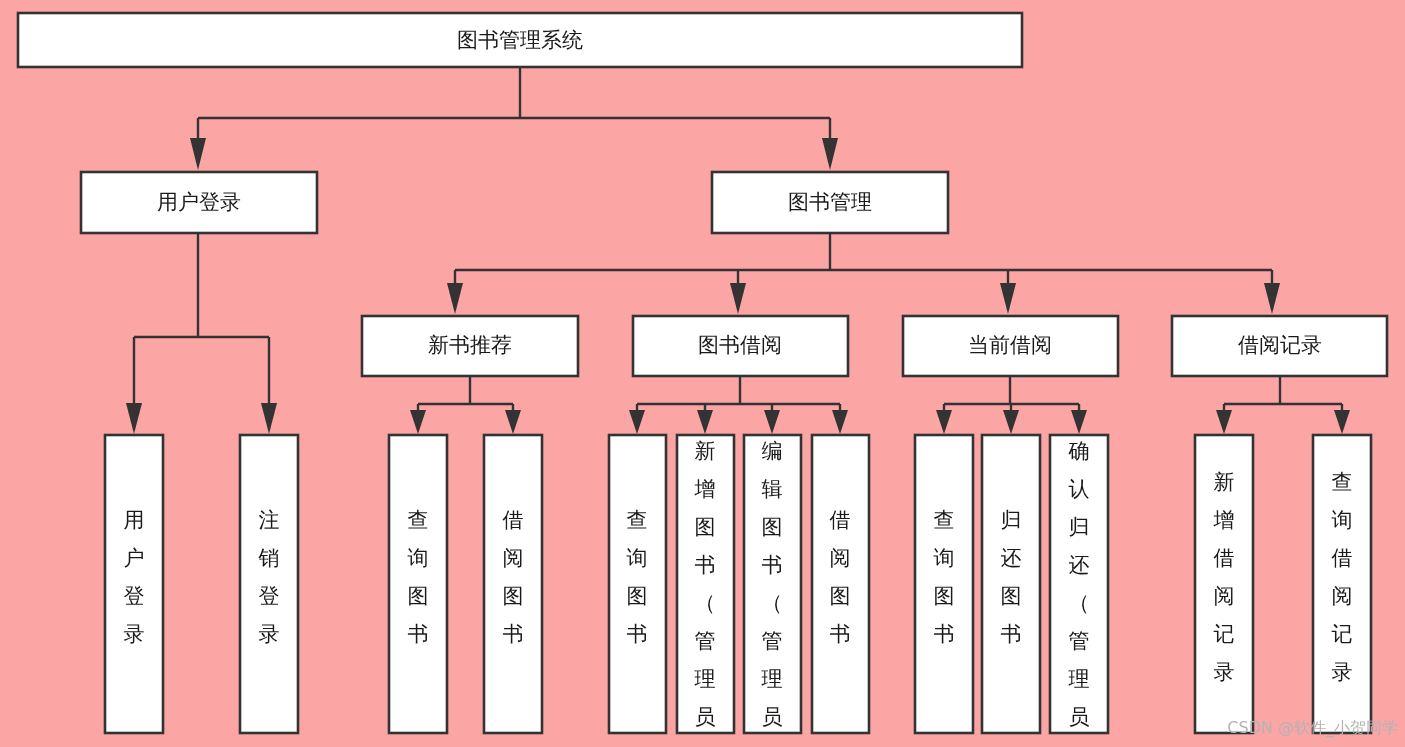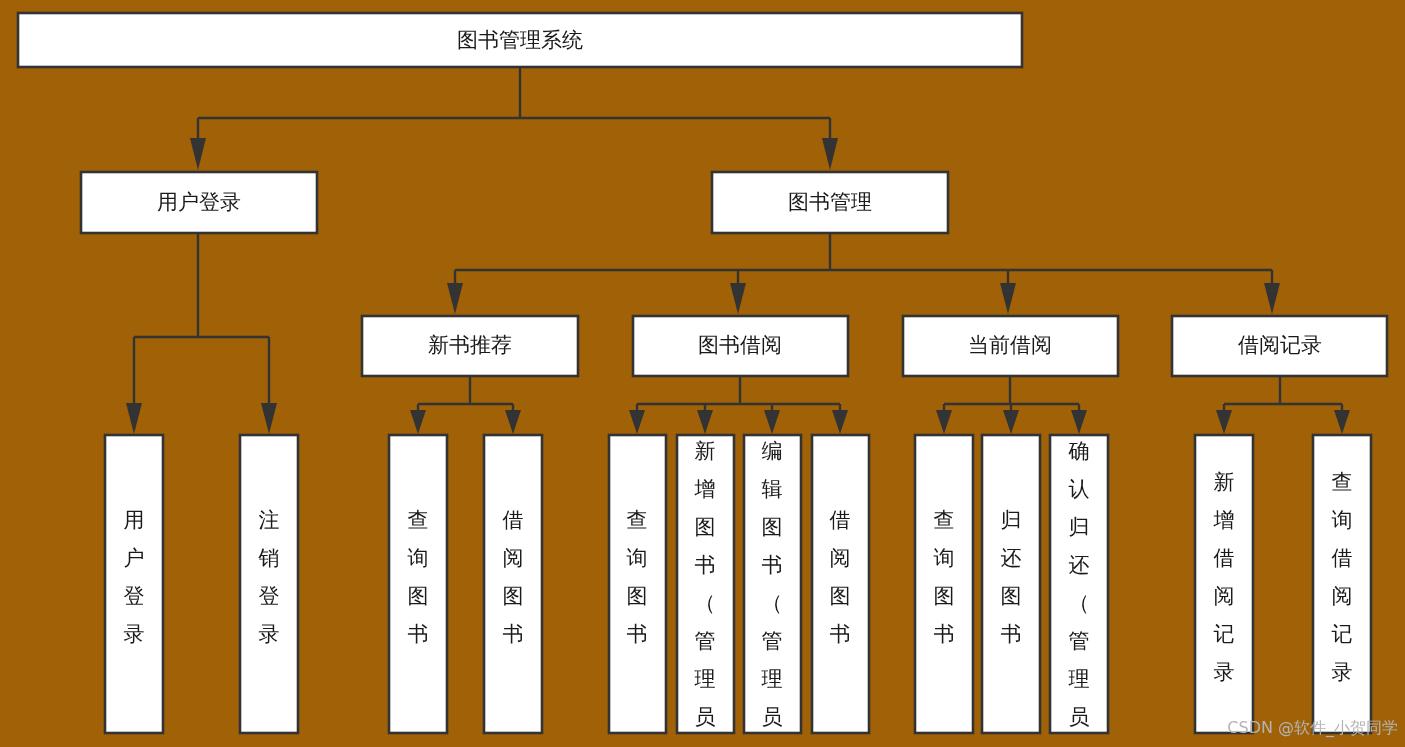--- a/index.html
+++ b/index.html
@@ -11,21 +11,21 @@
   body {
     width: 1405px;
     height: 747px;
     overflow: hidden;
     font-family: "DejaVu Sans", "Liberation Sans", sans-serif;
   }
   #diagram-root {
     position: relative;
     width: 1405px;
     height: 747px;
-    background: #a16207;
+    background: #fca5a5;
   }
   svg.diagram-canvas {
     display: block;
     width: 1405px;
     height: 747px;
   }
   .node-rect {
     fill: #ffffff;
     stroke: #333333;
     stroke-width: 2.6;

